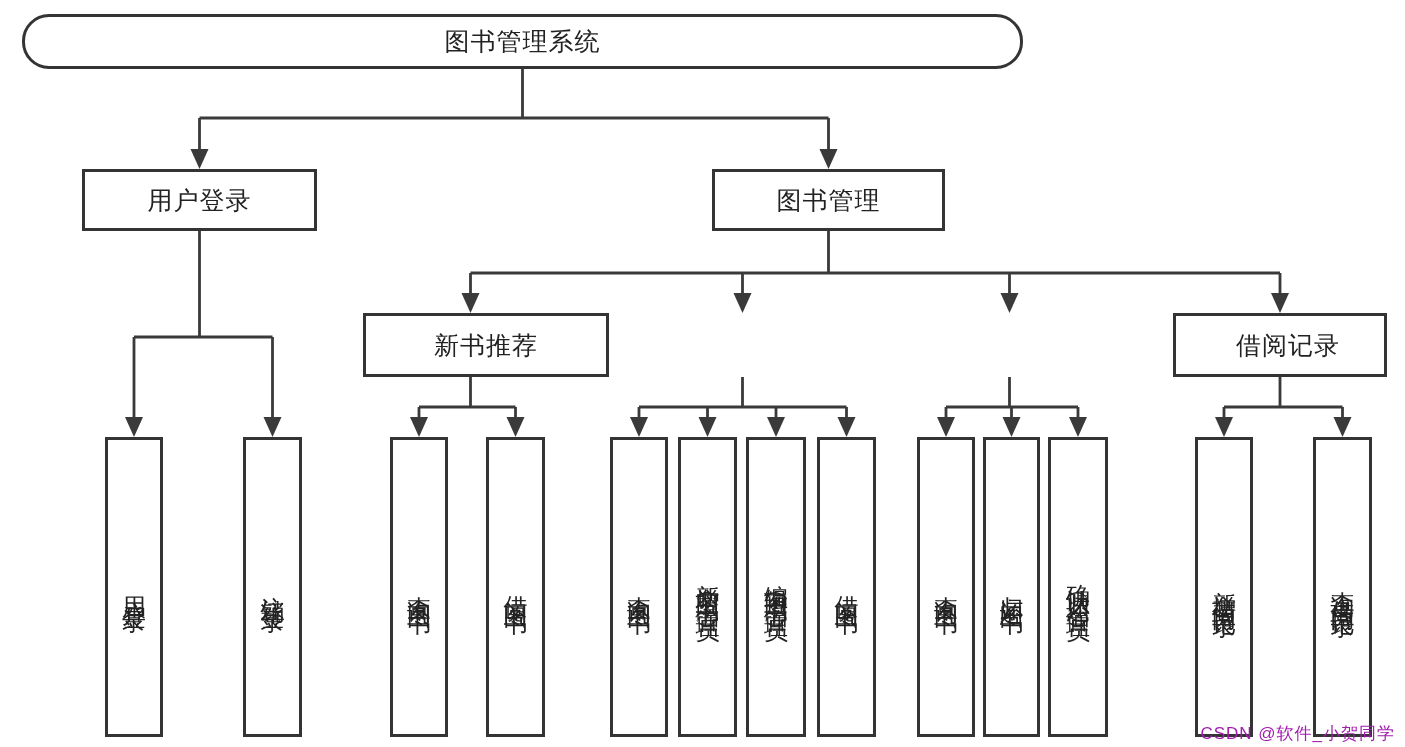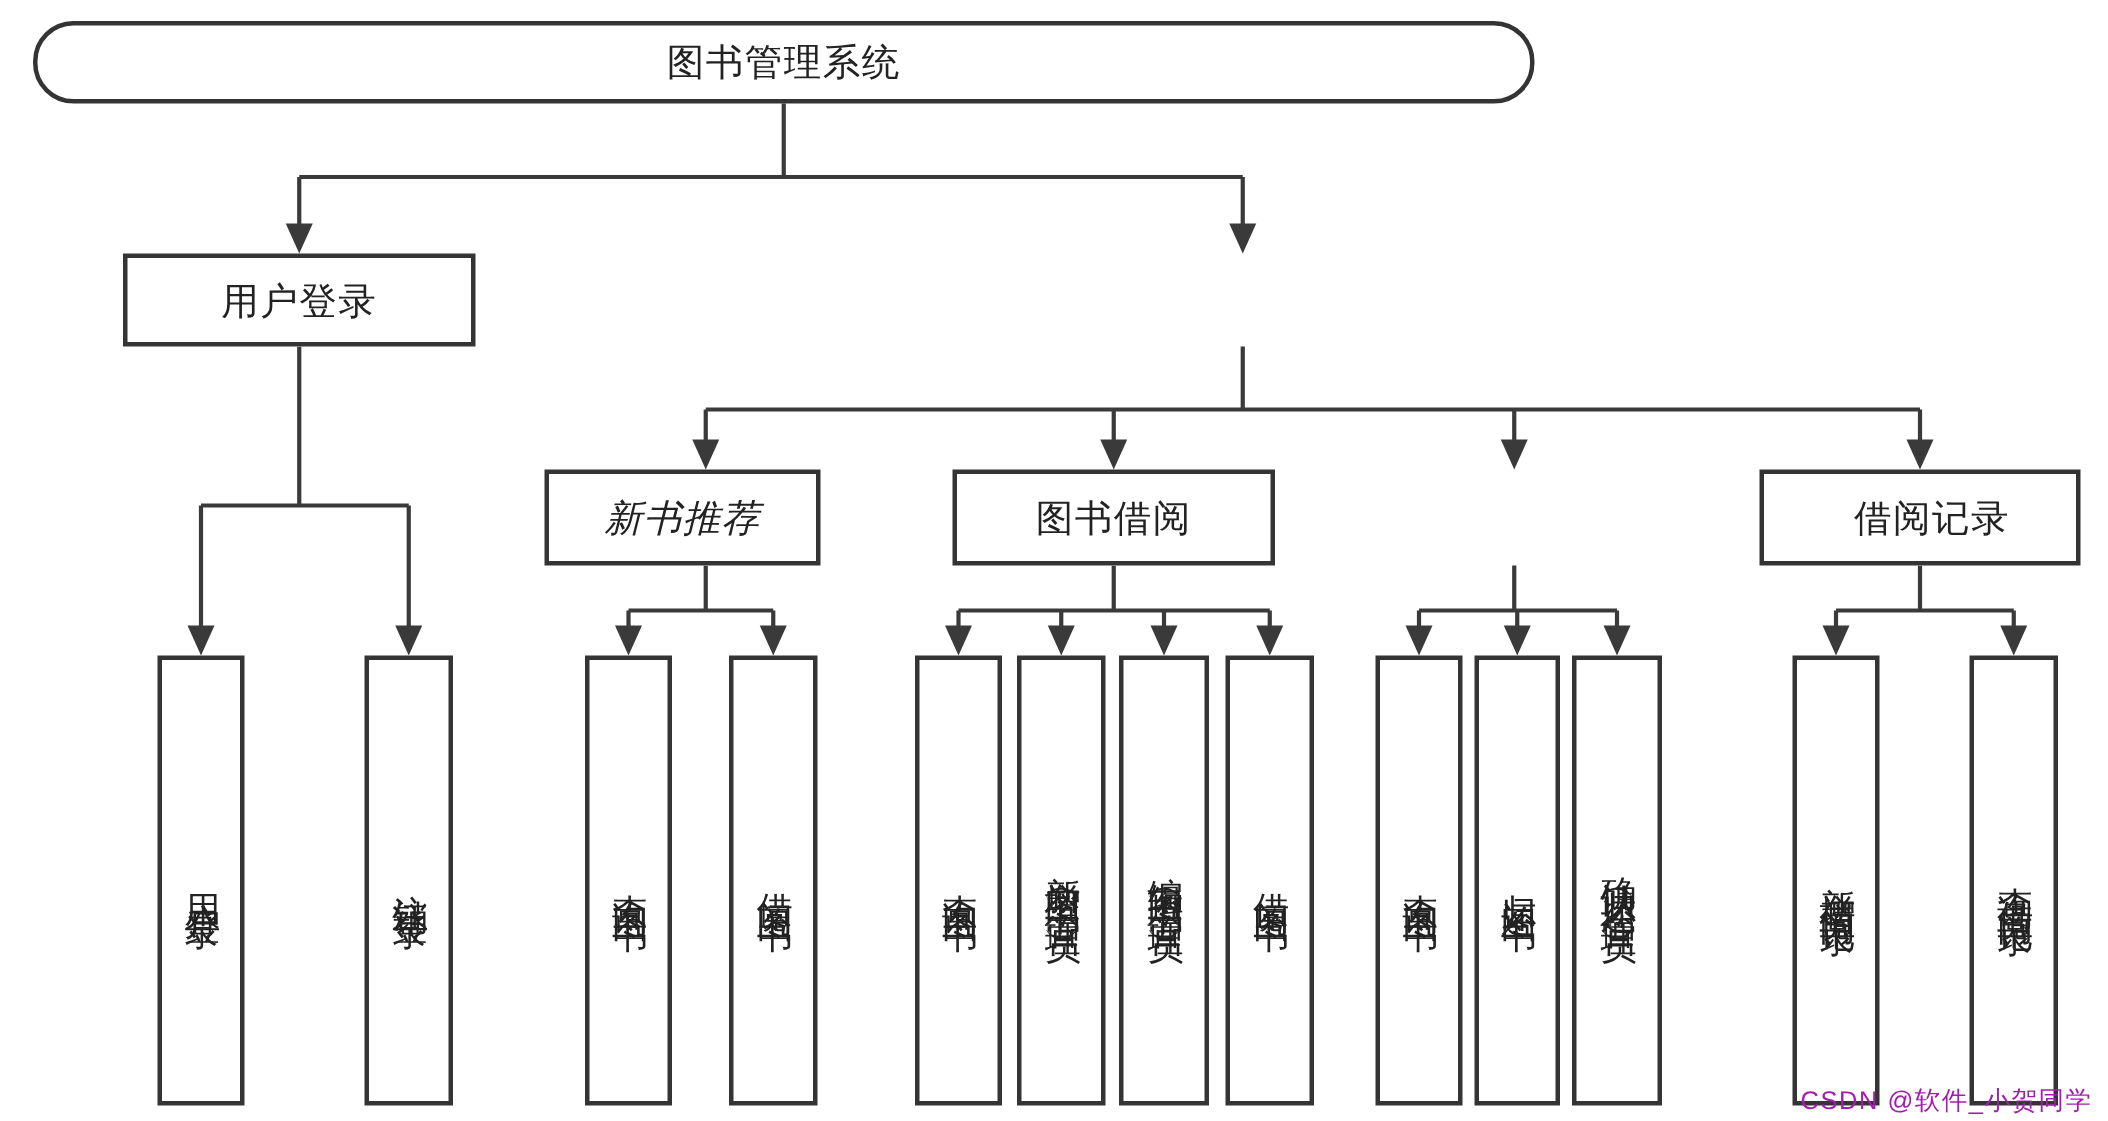--- a/index.html
+++ b/index.html
@@ -27,21 +27,21 @@
     justify-content: center;
     font-size: 25px;
     letter-spacing: 1px;
     color: #222222;
     white-space: nowrap;
   }
   .node.root  { left: 22px;  top: 14px;  width: 1001px; height: 55px; border-radius: 27px; }
   .node.l2a   { left: 82px;  top: 169px; width: 235px;  height: 62px; }
   .node.l2b   { left: 712px; top: 169px; width: 233px;  height: 62px; }
   .node.l3    { top: 313px; height: 64px; }
-  .node.l3a   { left: 363px;  width: 184px; font-style: italic; }
+  .node.l3a   { left: 363px;  width: 246px; }
   .node.l3b   { left: 635px;  width: 215px; }
   .node.l3c   { left: 902px;  width: 215px; }
   .node.l3d   { left: 1173px; width: 214px; padding-left: 16px; }
   .node.leaf  { top: 437px; height: 300px; }
   .node.leaf span {
     writing-mode: vertical-rl;
     font-size: 24px;
     letter-spacing: 5px;
     line-height: 1;
   }
@@ -131,26 +131,26 @@
     </g>
   </svg>
 
   <div class="node root">
     <span>图书管理系统</span>
   </div>
 
   <div class="node l2a">
     <span>用户登录</span>
   </div>
+  <div class="node l2b">
+    <span>图书管理</span>
+  </div>
 
   <div class="node l3 l3a">
     <span>新书推荐</span>
-  </div>
-  <div class="node l3 l3b">
-    <span>图书借阅</span>
   </div>
   <div class="node l3 l3d">
     <span>借阅记录</span>
   </div>
 
   <div class="node leaf f1">
     <span>用户登录</span>
   </div>
   <div class="node leaf f2">
     <span>注销登录</span>

